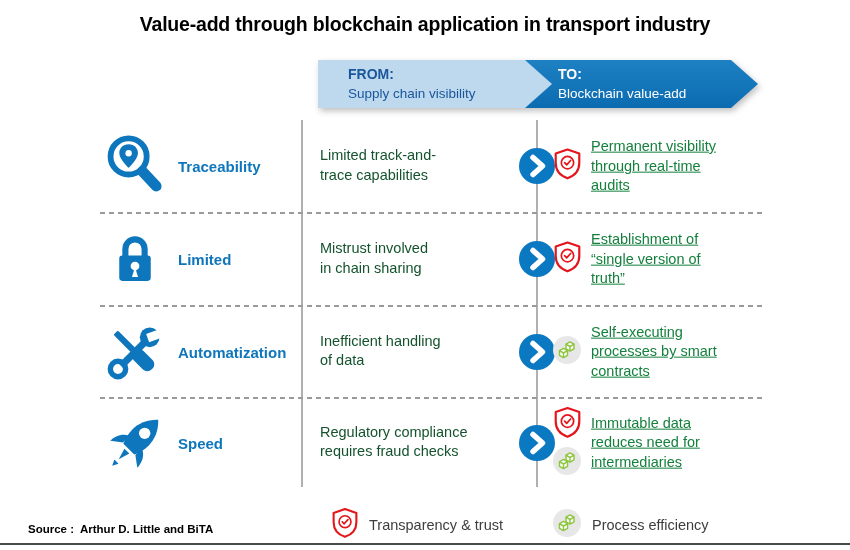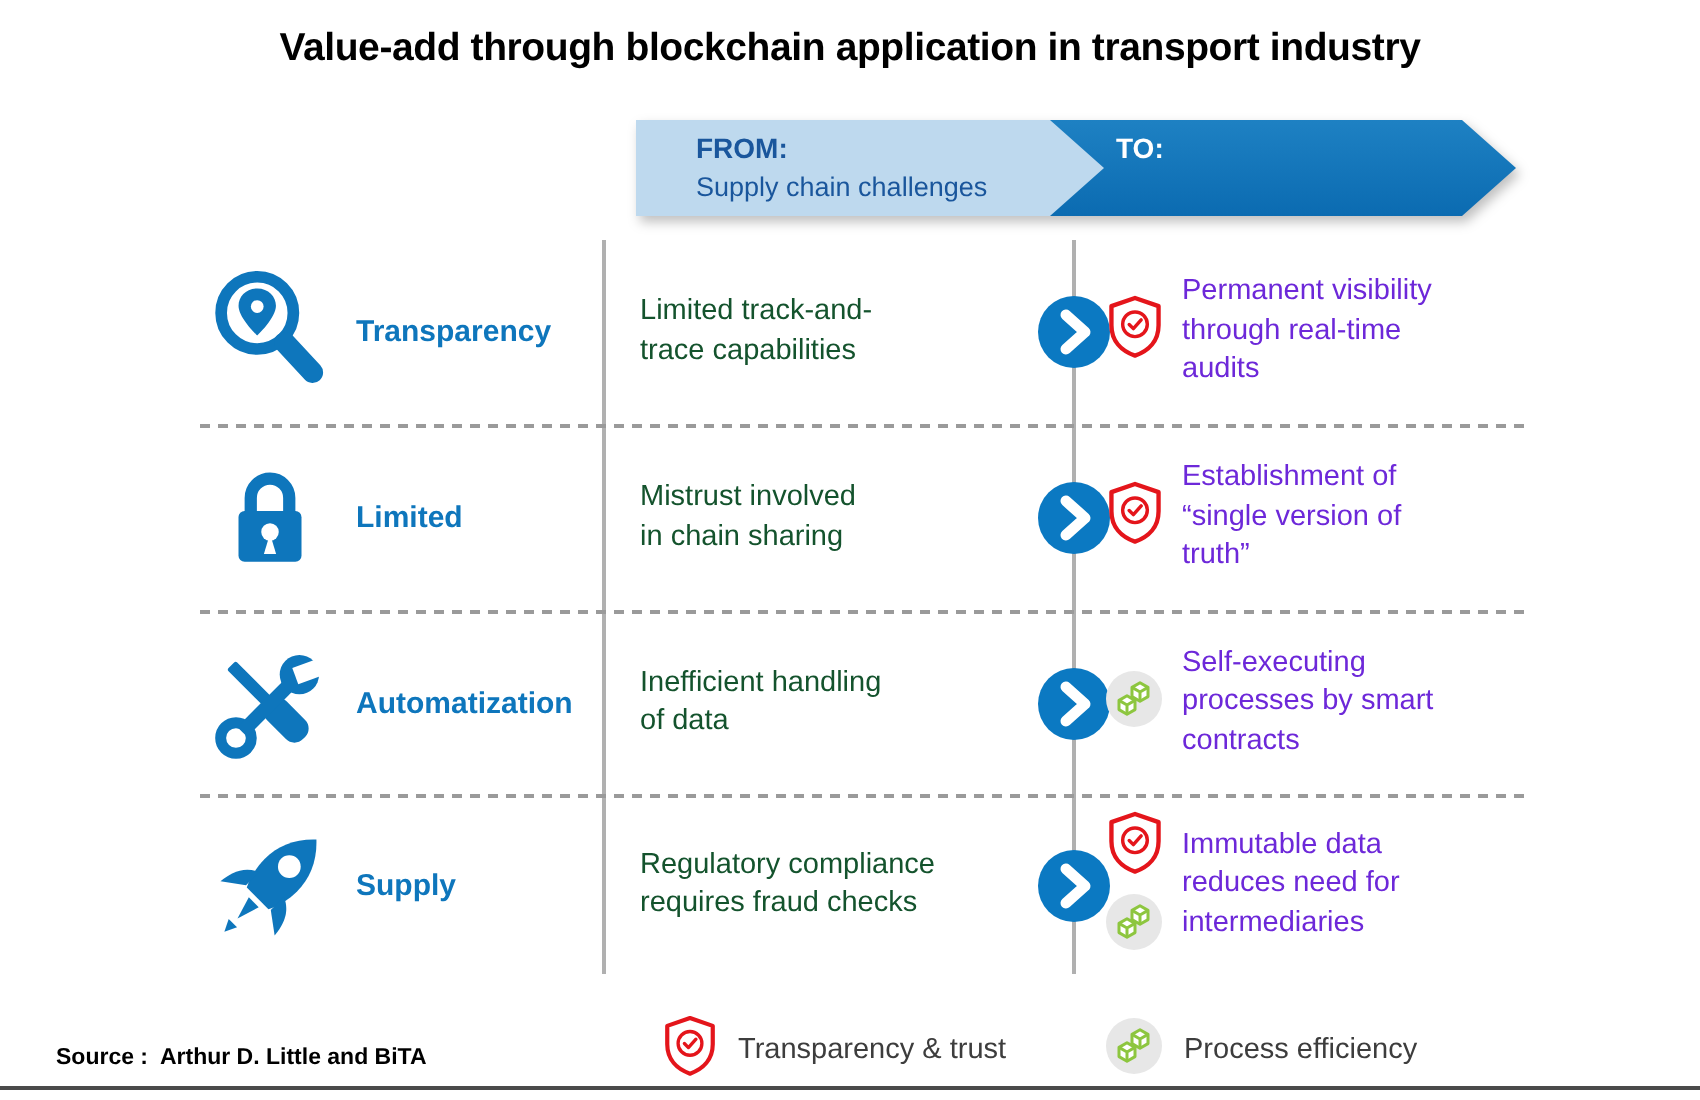--- a/index.html
+++ b/index.html
@@ -27,61 +27,62 @@
   .hdash { position:absolute; left:100px; width:662px; height:2px;
            background:repeating-linear-gradient(to right, #9a9a9a 0 5px, transparent 5px 9px); }
   
   .row { position:absolute; left:0; width:850px; }
   .row > div { position:absolute; top:50%; transform:translateY(-50%); }
   .cat-icon { left:98px; width:74px; display:flex; justify-content:center; }
   .cat-label { left:178px; font-size:15px; font-weight:bold; color:#0e76bc; white-space:nowrap; z-index:3; }
   .from-text { left:320px; width:212px; font-size:14.5px; color:#14532d; line-height:1.35; white-space:pre-line; }
   .chev { left:519px; width:36px; height:36px; z-index:3; }
   .to-icons { left:549px; width:36px; display:flex; flex-direction:column; align-items:center; gap:3px; z-index:3; }
-  .to-text { left:591px; width:182px; font-size:14.5px; color:#6d28d9; line-height:1.35; white-space:pre-line; }
+  .to-text { left:591px; width:182px; font-size:14.5px; color:#15803d; line-height:1.35; white-space:pre-line;text-decoration:underline; }
   
   .legend-item { position:absolute; height:38px; display:flex; align-items:center; gap:10px; }
   .legend-1 { left:331px; top:506px; } .legend-2 { left:552px; top:506px; }
   .legend-label { font-size:14.5px; color:#3d3d3d; }
   .source { position:absolute; left:28px; top:523px; font-size:11.5px; font-weight:bold; color:#000; white-space:pre; }
   .bottom-rule { position:absolute; left:0; top:543px; width:850px; height:2px; background:#4a4a4a; }
 </style>
 </head>
 <body>
 
 <div class="slide">
 
   <div class="title">Value-add through blockchain application in transport industry</div>
 
   <div class="banner">
     <div class="arrow arrow-from">
       <div class="arrow-heading">FROM:</div>
-      <div class="arrow-sub">Supply chain challenges</div>
+      <div class="arrow-sub">Supply chain visibility</div>
     </div>
     <div class="arrow arrow-to">
       <div class="arrow-heading">TO:</div>
+      <div class="arrow-sub">Blockchain value-add</div>
     </div>
   </div>
 
   <div class="vline vline-left"></div>
   <div class="vline vline-right"></div>
   <div class="hdash" style="top:212px"></div>
   <div class="hdash" style="top:305px"></div>
   <div class="hdash" style="top:397px"></div>
 
   <div class="row" style="top:120px;height:92px">
     <div class="cat-icon">
       <svg width="68" height="68" viewBox="0 0 64 64">
         <circle cx="26" cy="23" r="17" fill="none" stroke="#0e76bc" stroke-width="5.5"></circle>
         <line x1="39" y1="37" x2="52" y2="51" stroke="#0e76bc" stroke-width="10" stroke-linecap="round"></line>
         <path d="M26 11.5 c-5.3 0 -8.8 3.8 -8.8 8.2 c0 5.8 8.8 14 8.8 14 s8.8 -8.2 8.8 -14 c0 -4.4 -3.5 -8.2 -8.8 -8.2 Z" fill="#0e76bc"></path>
         <circle cx="26" cy="20" r="3" fill="#fff"></circle>
       </svg>
     </div>
-    <div class="cat-label">Transparency</div>
+    <div class="cat-label">Traceability</div>
     <div class="from-text">Limited track-and-
 trace capabilities</div>
     <div class="chev">
       <svg width="36" height="36" viewBox="0 0 36 36">
         <circle cx="18" cy="18" r="18" fill="#0b79c2"></circle>
         <path d="M14 9.5 L23.5 18 L14 26.5" fill="none" stroke="#fff" stroke-width="5.5" stroke-linecap="round" stroke-linejoin="round"></path>
       </svg>
     </div>
     <div class="to-icons">
       <span>
@@ -177,21 +178,21 @@
         <g transform="rotate(45 32 32)" fill="#0e76bc">
           <path d="M32 2 c7 6.5 10.5 14.5 10.5 23 0 5.5 -1.5 11 -3.5 15 h-14 c-2 -4 -3.5 -9.5 -3.5 -15 0 -8.5 3.5 -16.5 10.5 -23 Z"></path>
           <circle cx="32" cy="19.5" r="5.2" fill="#fff"></circle>
           <path d="M24 31 c-7 3 -9 9.5 -9.5 15.5 l9.5 -7 Z"></path>
           <path d="M40 31 c7 3 9 9.5 9.5 15.5 l-9.5 -7 Z"></path>
           <path d="M28.8 42.5 l3.2 10.5 3.2 -10.5 Z"></path>
           <path d="M29.3 56 l2.7 5.5 2.7 -5.5 Z"></path>
         </g>
       </svg>
     </div>
-    <div class="cat-label">Supply</div>
+    <div class="cat-label">Speed</div>
     <div class="from-text">Regulatory compliance
 requires fraud checks</div>
     <div class="chev">
       <svg width="36" height="36" viewBox="0 0 36 36">
         <circle cx="18" cy="18" r="18" fill="#0b79c2"></circle>
         <path d="M14 9.5 L23.5 18 L14 26.5" fill="none" stroke="#fff" stroke-width="5.5" stroke-linecap="round" stroke-linejoin="round"></path>
       </svg>
     </div>
     <div class="to-icons">
       <span>

